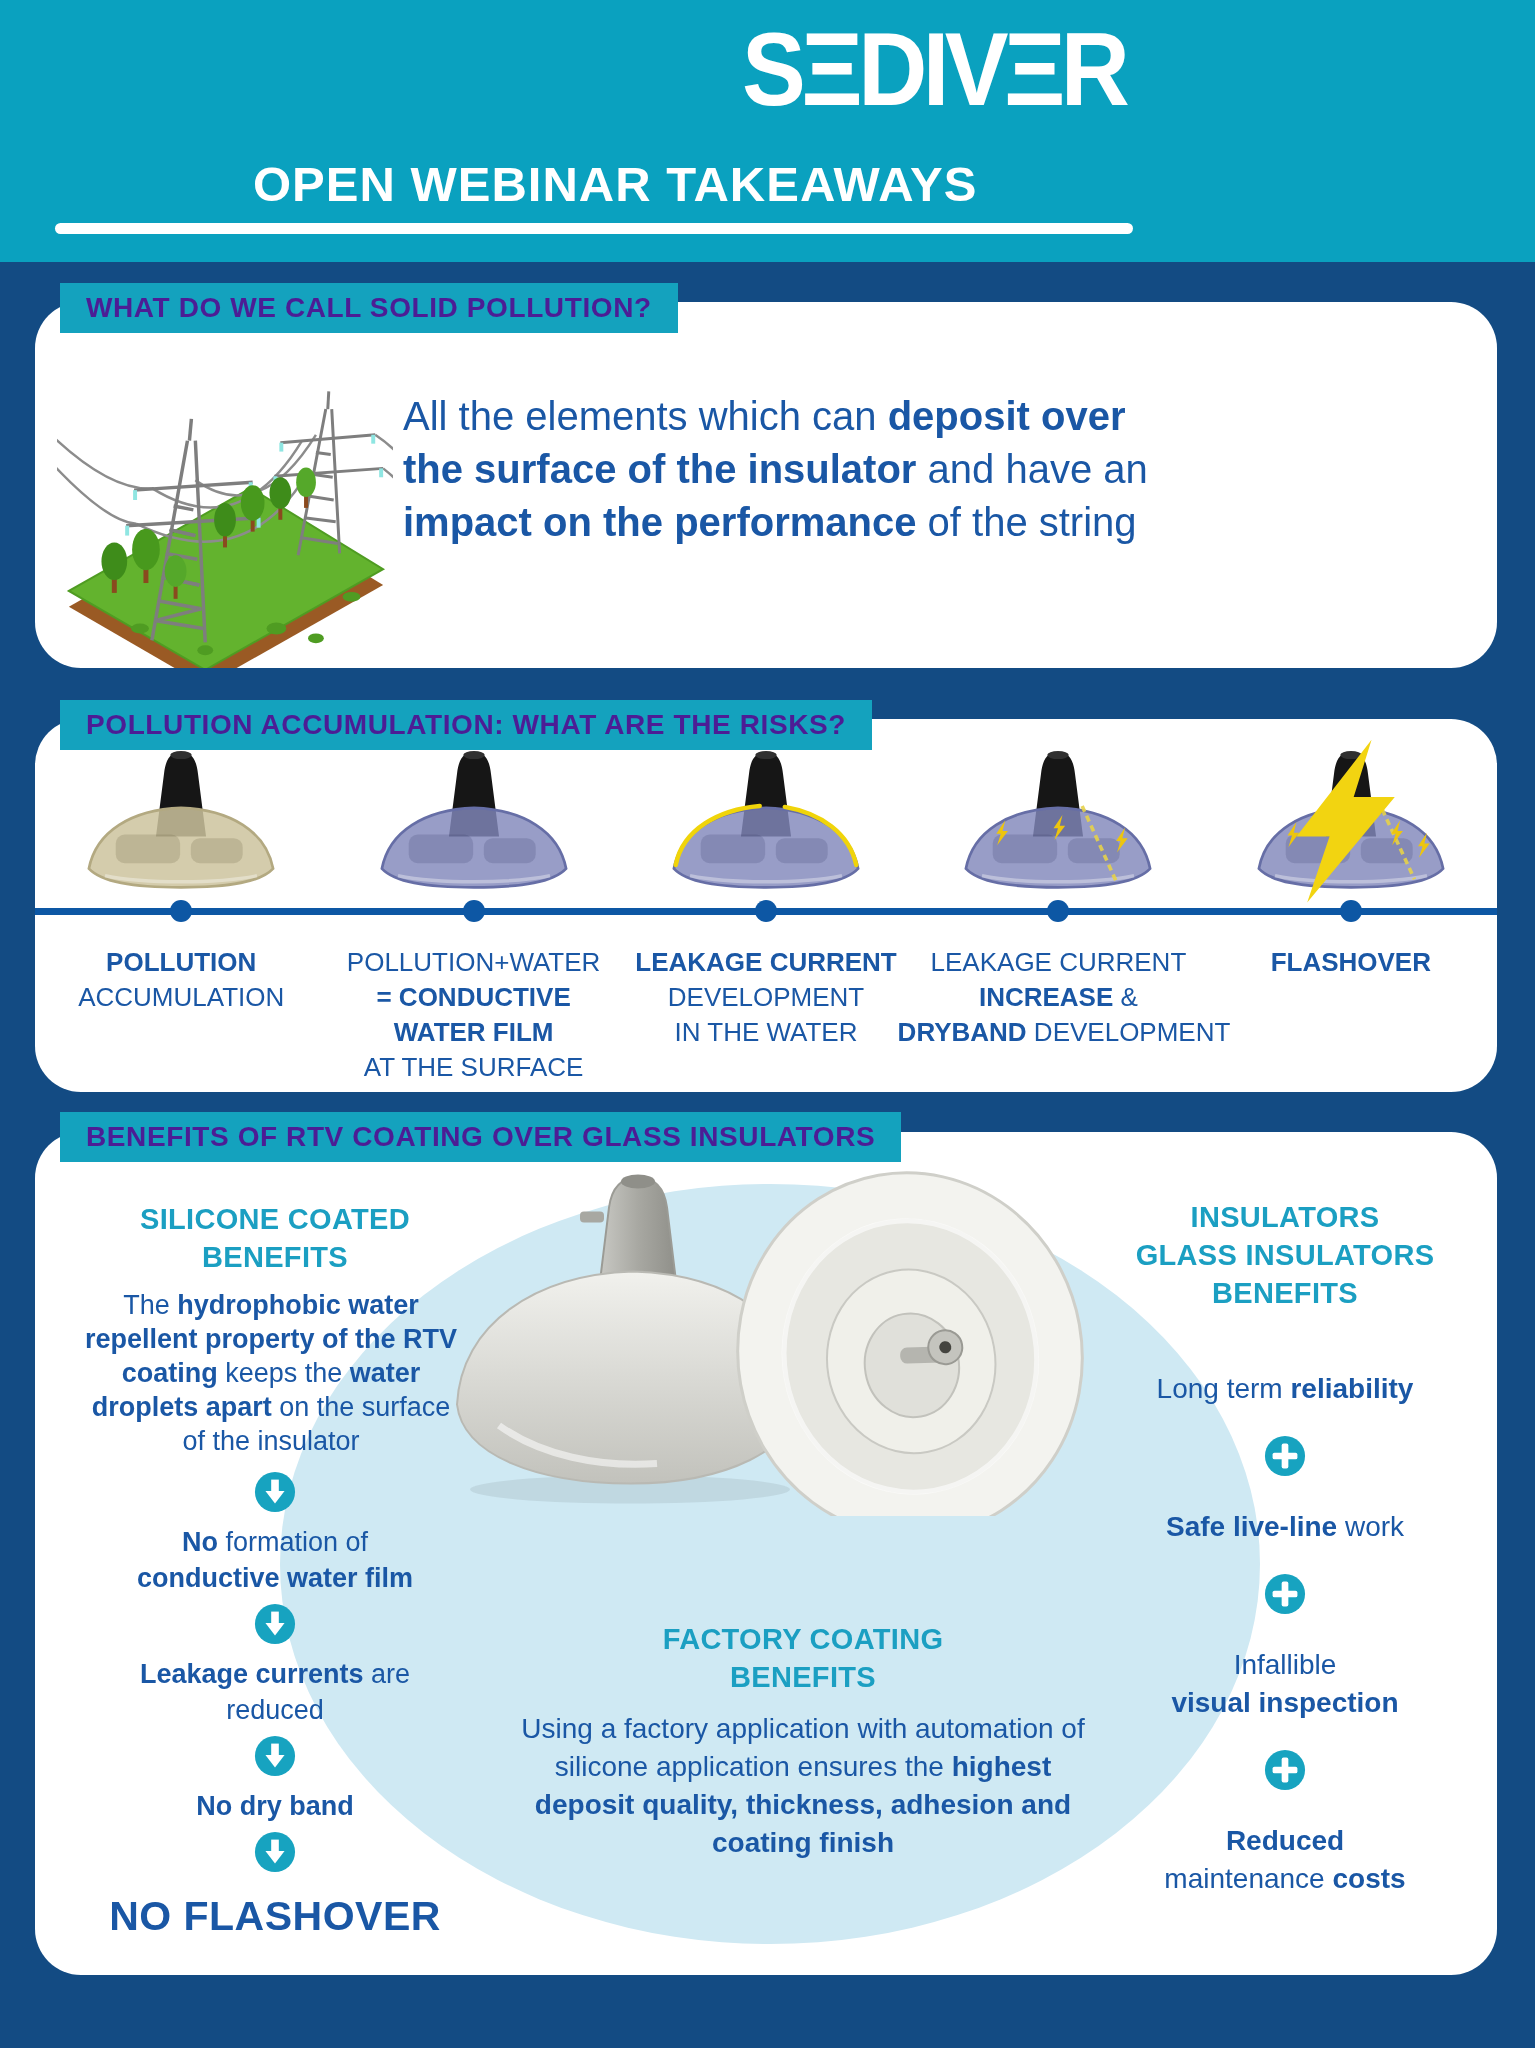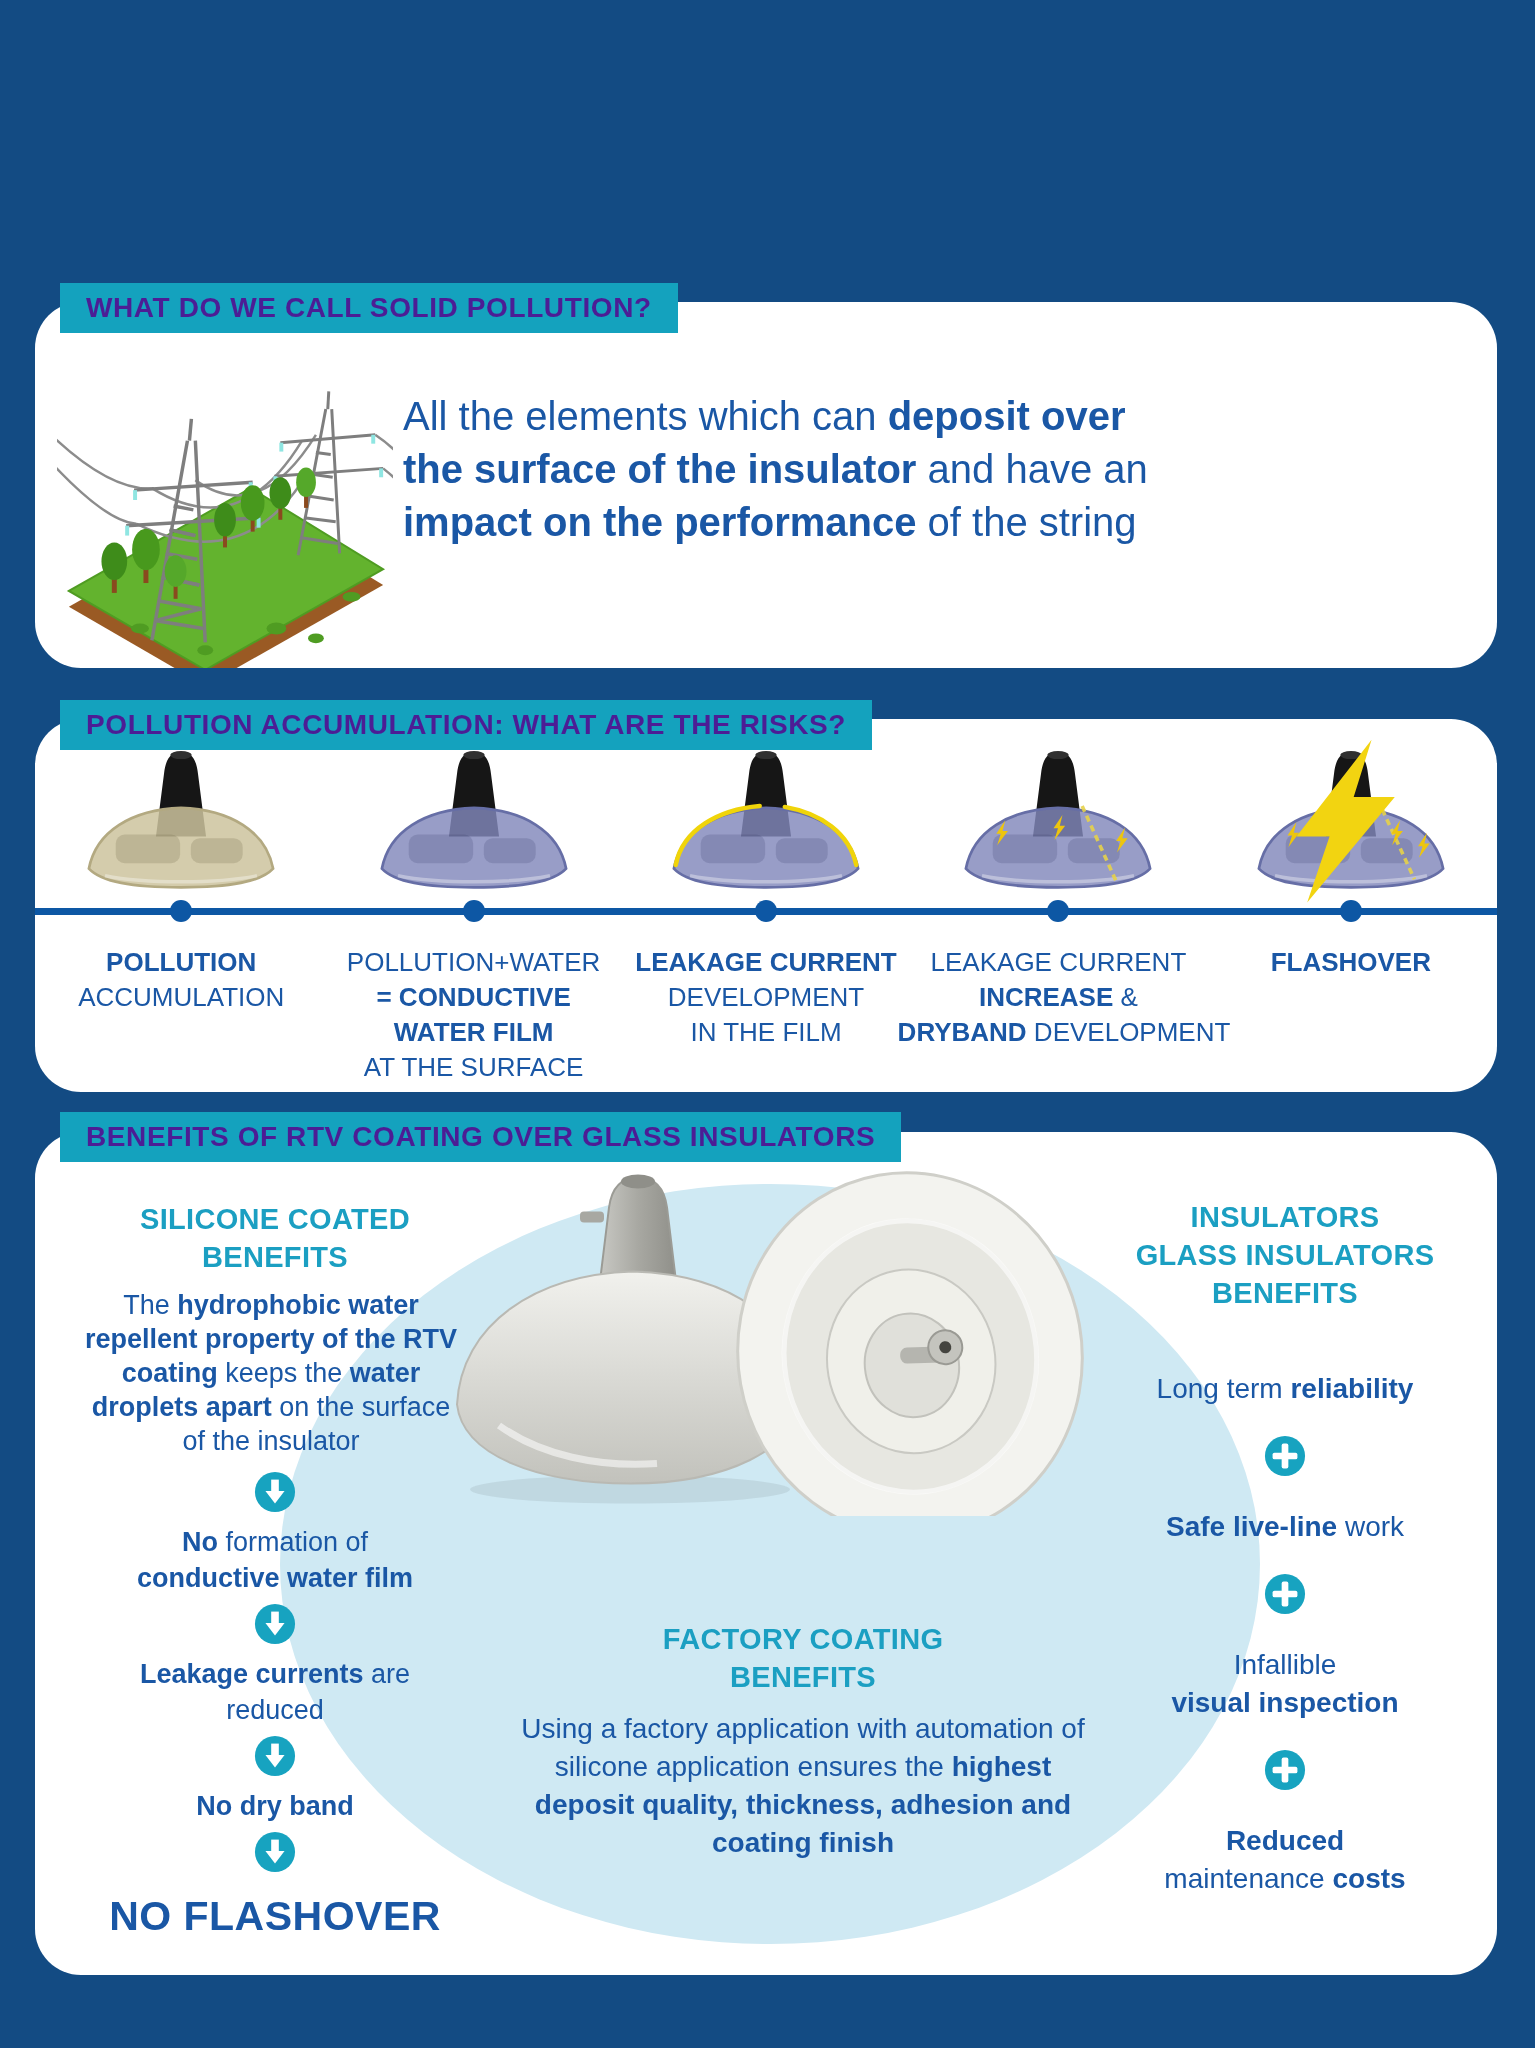--- a/index.html
+++ b/index.html
@@ -55,20 +55,25 @@
   .plus-gap{margin:20px 0;}
   .flashover{font-size:41px;font-weight:700;line-height:48px;margin-top:8px;letter-spacing:.5px;}
   .r-item{font-size:28px;line-height:38px;}
   .c-para{font-size:28px;line-height:38px;margin-top:14px;}
 </style>
 </head>
 <body>
 
 <div class="page">
 
+  <header class="topbar">
+    <div class="logo">SΞDIVΞR</div>
+    <div class="top-title">OPEN WEBINAR TAKEAWAYS</div>
+    <div class="top-underline"></div>
+  </header>
 
   <div class="banner" id="banner1">WHAT DO WE CALL SOLID POLLUTION?</div>
   <div class="card" id="card1">
     <svg class="towers-ill" viewBox="0 0 340 340">
 
       <polygon points="12,278 196,174 330,256 150,358" fill="#9a5a24"></polygon>
       <polygon points="12,262 196,158 330,240 150,342" fill="#63b32e" stroke="#4f9c22" stroke-width="2"></polygon>
 
       <g stroke="#8c8c8c" stroke-width="2.5" fill="none">
         <path d="M-6,104 Q55,162 98,158"></path>
@@ -195,21 +200,21 @@
           <rect x="52" y="98" width="72" height="32" rx="10" fill="#2c3260" opacity="0.18"></rect>
           <rect x="136" y="102" width="58" height="28" rx="10" fill="#2c3260" opacity="0.18"></rect>
           <path d="M40,144 C85,153 165,153 210,144" stroke="#ffffff" stroke-width="4" fill="none" opacity="0.35"></path>
           <path d="M24,132 C32,92 72,70 118,66" fill="none" stroke="#f0d40a" stroke-width="5" stroke-linecap="round"></path>
           <path d="M226,132 C218,96 186,74 146,67" fill="none" stroke="#f0d40a" stroke-width="5" stroke-linecap="round"></path>
         </svg>
         <div class="dot"></div>
         <div class="stage-label">
             <div class="bound-line"><span class="seg-b">LEAKAGE CURRENT</span></div>
             <div class="bound-line"><span>DEVELOPMENT</span></div>
-            <div class="bound-line"><span>IN THE FILM</span></div>
+            <div class="bound-line"><span>IN THE WATER</span></div>
           </div>
       </div>
 
       <div class="stage">
         <svg class="ins" viewBox="0 0 250 170">
           <path d="M97,100 L106,30 C108,12 114,6 125,6 C136,6 142,12 144,30 L153,100 Z" fill="#161616"></path>
           <ellipse cx="125" cy="9" rx="12" ry="4.5" fill="#303030"></ellipse>
           <path d="M22,136 C30,94 70,70 125,68 C180,70 220,94 228,136 C214,151 180,157 125,157 C70,157 36,151 22,136 Z" fill="#8188bb" fill-opacity="0.82" stroke="#666ea6" stroke-width="3"></path>
           <rect x="52" y="98" width="72" height="32" rx="10" fill="#2c3260" opacity="0.18"></rect>
           <rect x="136" y="102" width="58" height="28" rx="10" fill="#2c3260" opacity="0.18"></rect>

